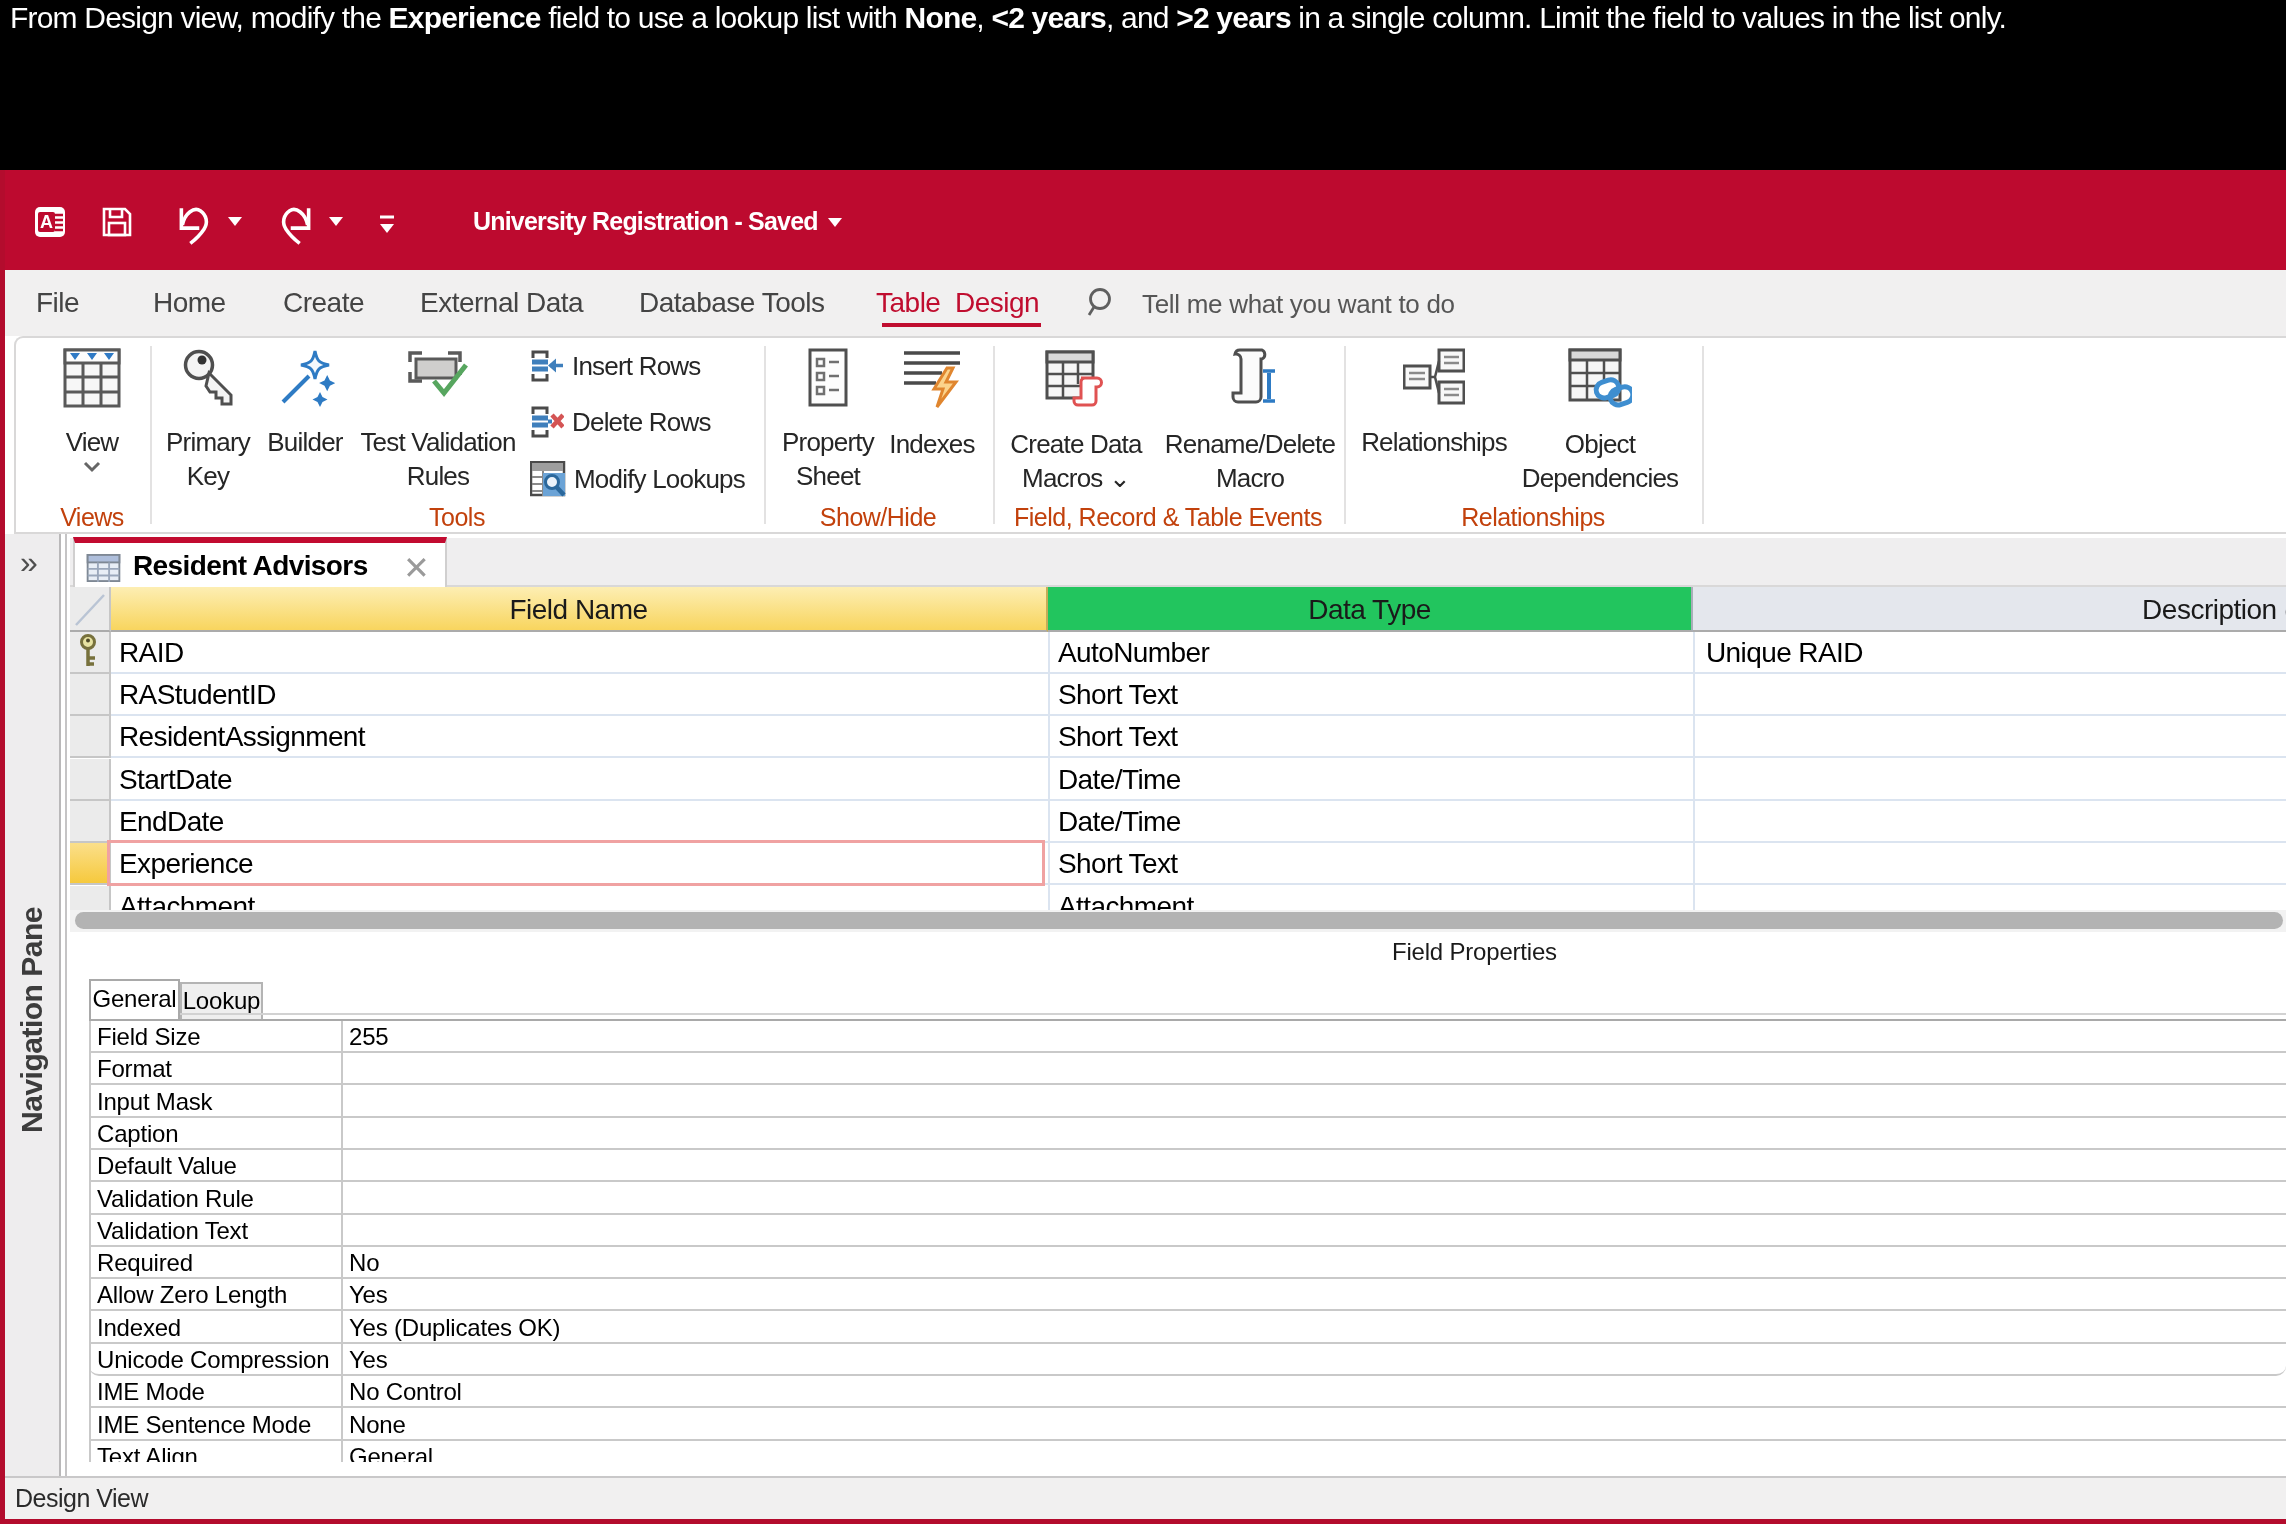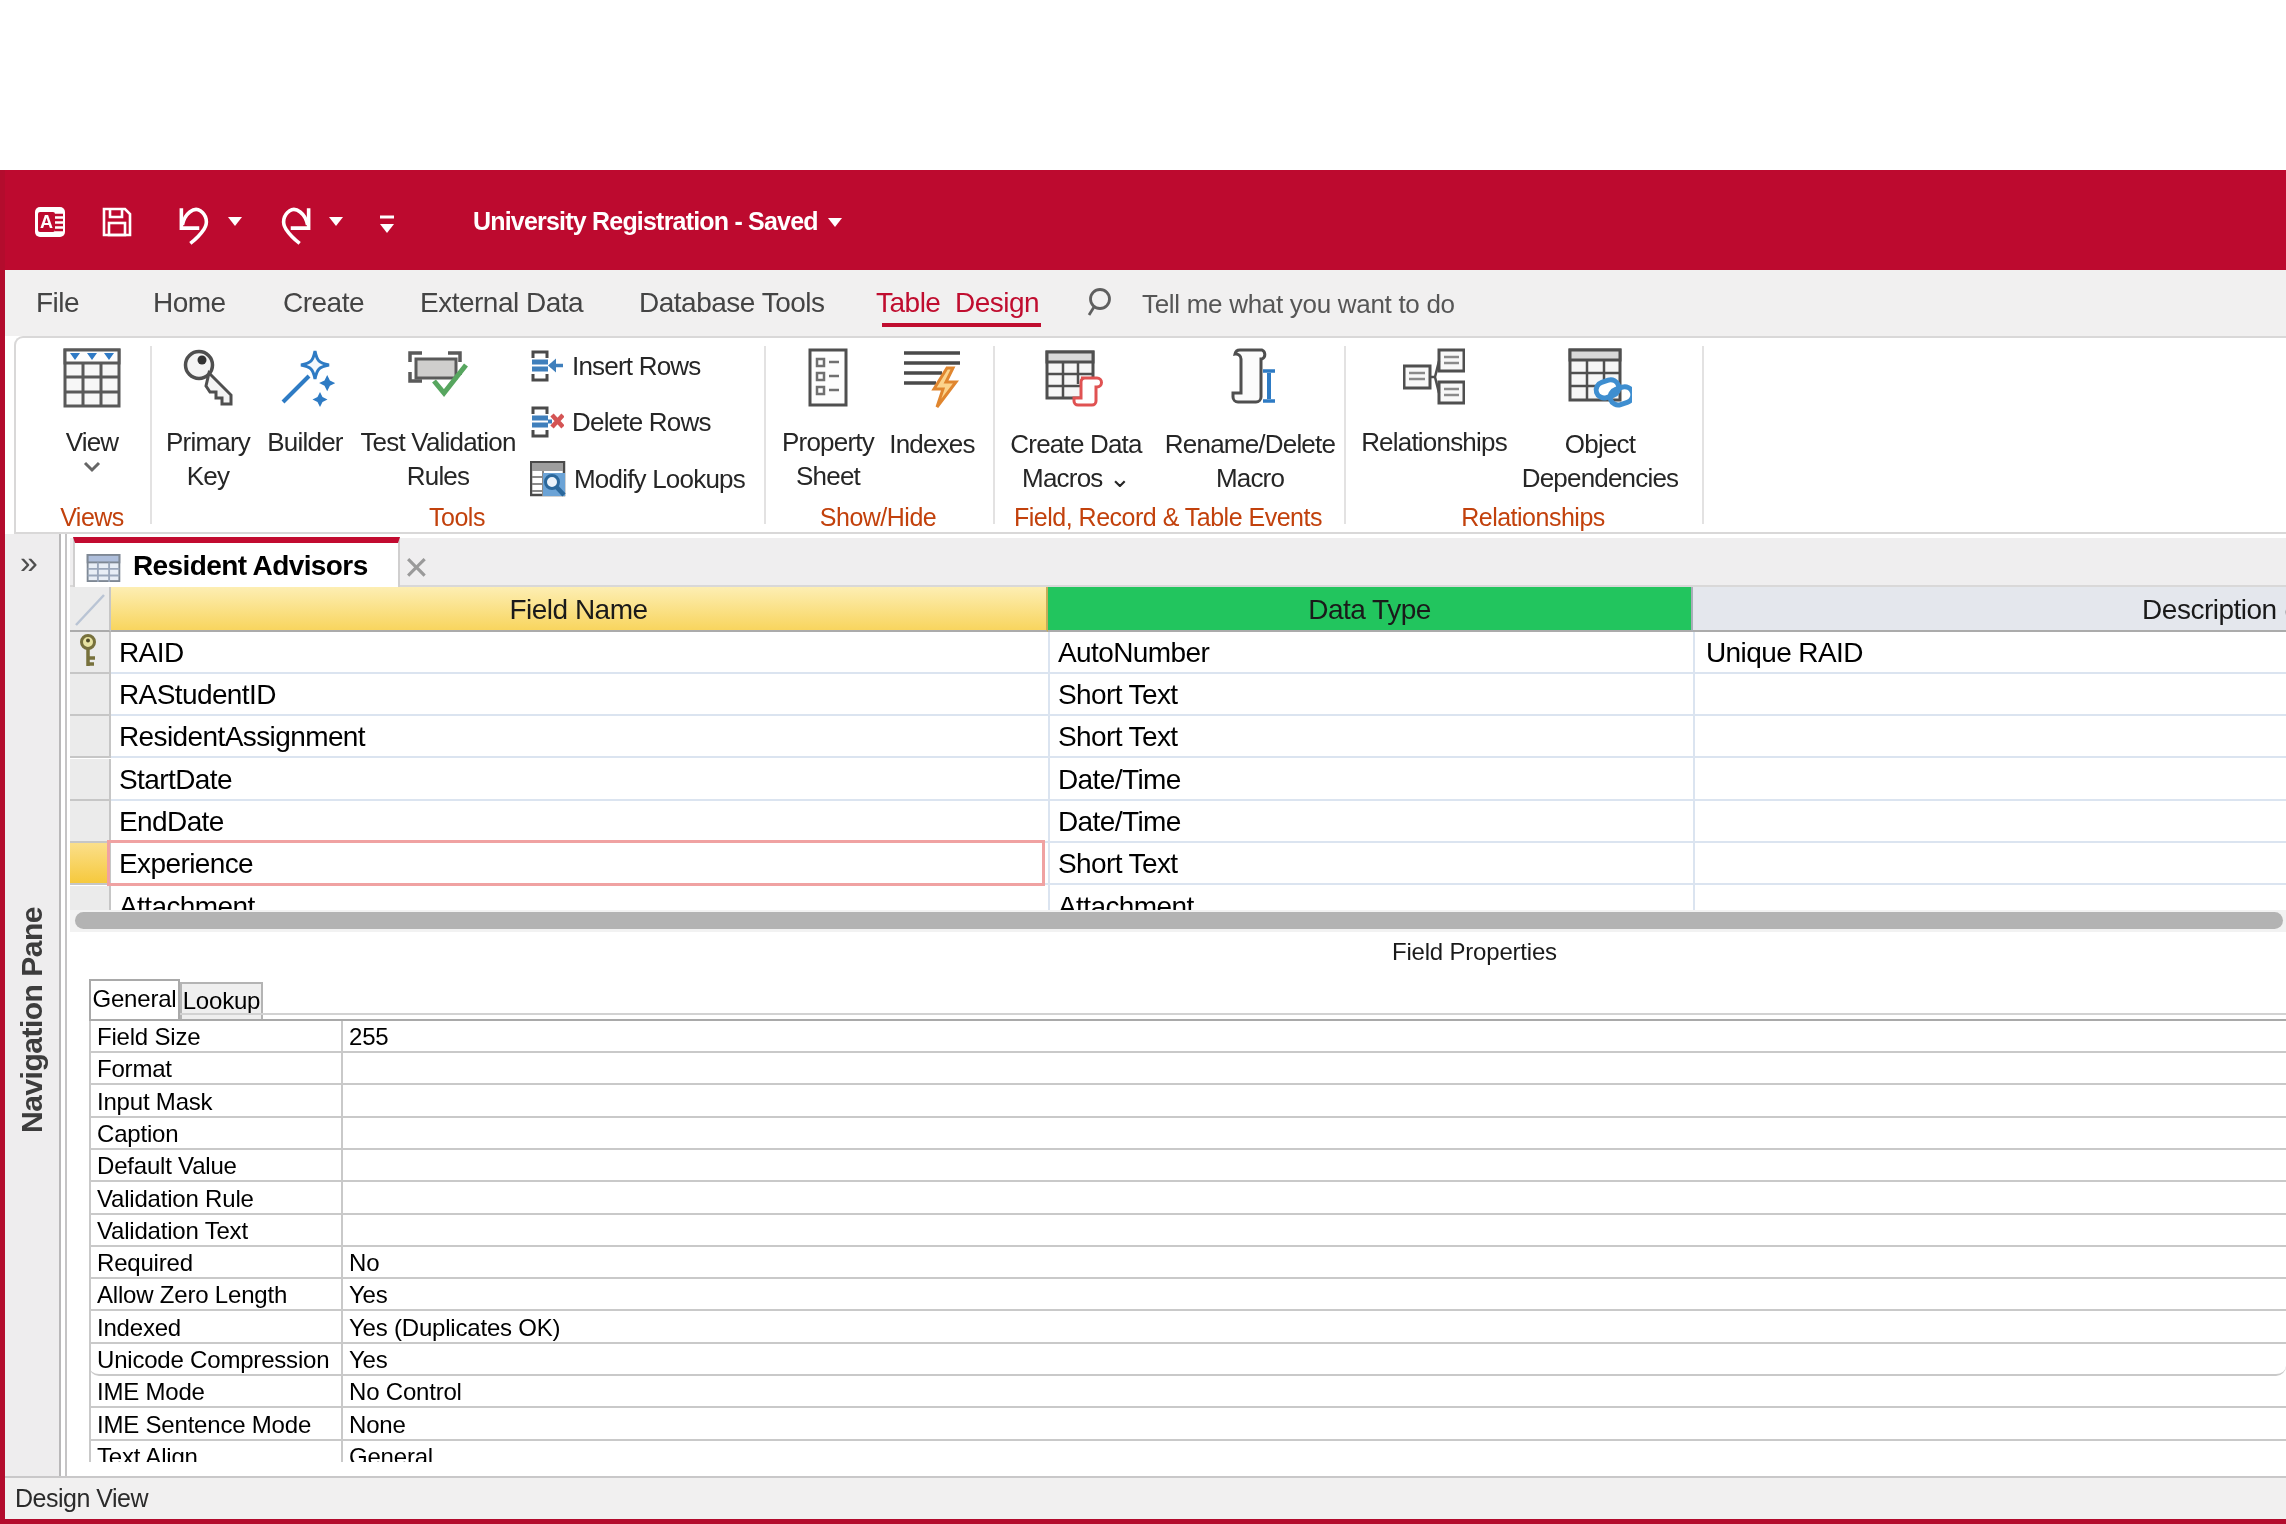--- a/index.html
+++ b/index.html
@@ -39,21 +39,21 @@
 
 #navstrip { left:4px; top:534px; width:57px; height:942px; background:#eeedee; border-right:2px solid #b9b8b9;}
 #navstrip .chev { position:absolute; left:16px; top:10px; font-size:32px; color:#4f4f4f; }
 #navstrip .vtext { position:absolute; left:50%; top:486px; transform:translate(-50%,-50%) rotate(-90deg); transform-origin:center;
   font-size:30px; font-weight:700; letter-spacing:-0.5px; color:#3c3c3c; white-space:nowrap; }
 #navline2 { left:65px; top:534px; width:2px; height:942px; background:#c5c4c5; }
 
 #content { left:70px; top:534px; width:2216px; height:942px; background:#fff; overflow:hidden; }
 
 #tabstrip { left:0px; top:4px; width:2216px; height:49px; background:#efeeef; border-bottom:2px solid #d9d8d8;}
-#tab { left:3px; top:3px; width:327px; height:50px; background:#fff; border-top:6px solid #c20b30;
+#tab { left:3px; top:3px; width:374px; height:50px; background:#fff; border-top:6px solid #c20b30;
   border-left:2px solid #d0cfcf; border-right:2px solid #d0cfcf;text-align:center; }
 #tab .txt { position:absolute; left:58px; top:7px; font-size:28px; letter-spacing:-0.6px; font-weight:700; color:#000; }
 #tab .x { position:absolute; left:328px; top:6px; font-size:32px; color:#9a9a9a; }
 
 
 #grid { left:0px; top:53px; width:2216px; height:323px; background:#fff; }
 .hdr { position:absolute; top:0; height:45px; border-bottom:2px solid #ababab; font-size:28px; letter-spacing:-0.5px; color:#1a1a1a; text-align:center; line-height:45px; }
 .selcol { background:#ebebeb; }
 .gridrow { position:absolute; left:41px; height:42px; border-bottom:2px solid #dbe4f0; font-size:28px; letter-spacing:-0.6px; color:#000000; }
 .rowsel { position:absolute; left:0px; width:41px; height:42px; background:#ebebeb; border-right:2px solid #c6c6c6; border-bottom:2px solid #c6c6c6; }
@@ -85,20 +85,23 @@
   font-size:25px; letter-spacing:-0.5px; color:#2b2b2b; }
 #status .t { position:absolute; left:11px; top:6px; }
 
 
 #bleft { left:0; top:170px; width:5px; height:1354px; background:#b30c2d; }
 #bbottom { left:0; top:1519px; width:2286px; height:5px; background:#b30c2d; }
 </style>
 </head>
 <body>
 <div id="stage">
+  <div class="abs" id="instr">
+      <div class="t">From Design view, modify the <b>Experience</b> field to use a lookup list with <b>None</b>, <b>&lt;2 years</b>, and <b>&gt;2 years</b> in a single column. Limit the field to values in the list only.</div>
+    </div>
 
   <div class="abs" id="titlebar">
     <svg class="tbicon" style="left:34px; top:36px;" width="32" height="32" viewBox="0 0 32 32">
       <rect x="1" y="1" width="30" height="30" rx="5" fill="#fff"></rect>
       <rect x="4" y="6" width="17" height="20" rx="2" fill="#bd0a2f"></rect>
       <text x="12.5" y="22" font-size="18" font-weight="bold" fill="#fff" text-anchor="middle">A</text>
       <path d="M21 9 h8 M21 14 h8 M21 19 h8 M21 24 h8" stroke="#bd0a2f" stroke-width="2.4"></path>
     </svg>
     <svg class="tbicon" style="left:101px; top:36px;" width="32" height="32" viewBox="0 0 32 32">
       <path d="M3 3 h21 l5 5 v21 h-26 z" fill="none" stroke="#fff" stroke-width="2.6"></path>

